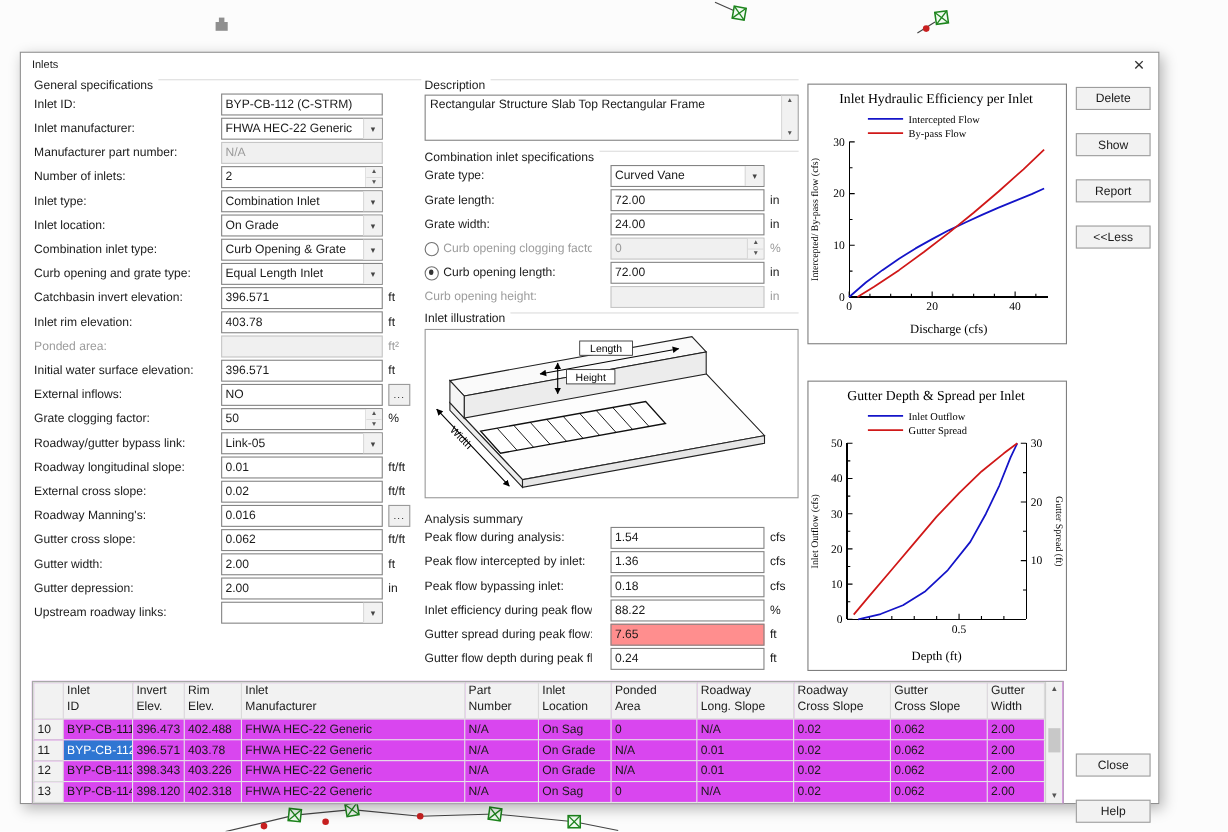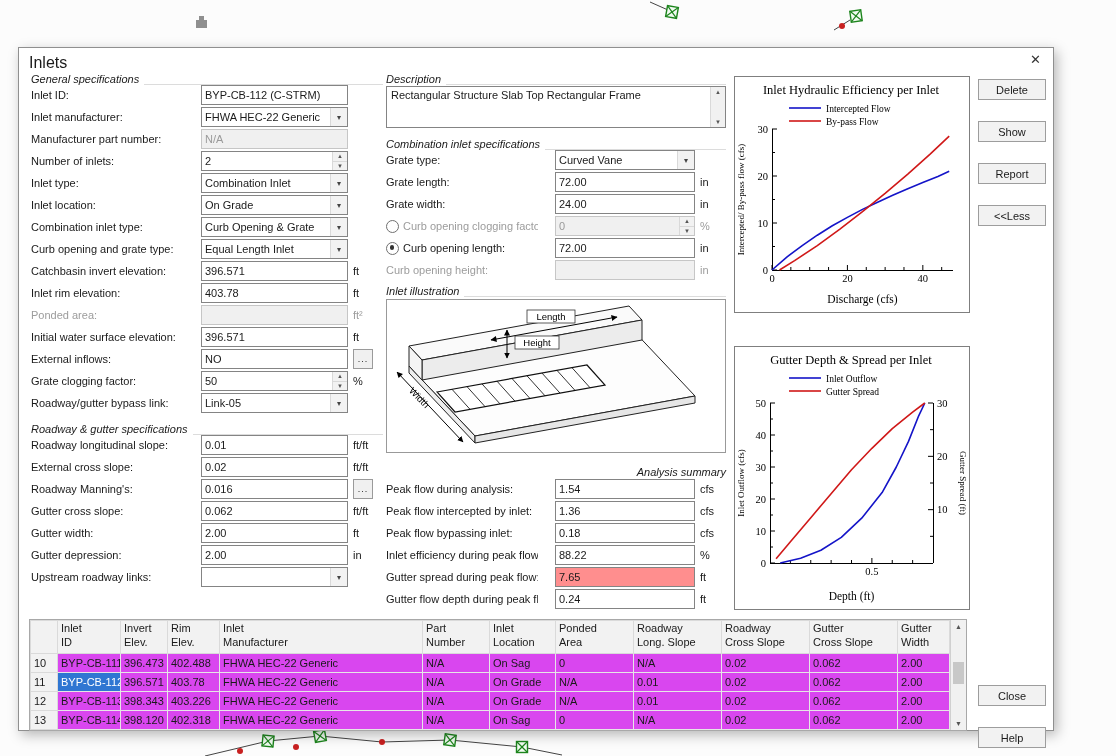--- a/index.html
+++ b/index.html
@@ -5,28 +5,28 @@
   html,body{margin:0;padding:0;}
   #canvas{position:relative;width:1116px;height:756px;background:#fcfcfc;overflow:hidden;
     font-family:"Liberation Sans",sans-serif;color:#1a1a1a;}
   #deco-top{position:absolute;left:0;top:0;}
   #deco-bottom{position:absolute;left:0;bottom:0;}
 
   
   #dialog{position:absolute;left:18px;top:47px;width:1034px;height:682px;background:#ffffff;
     border:1px solid #8f8f8f;box-shadow:3px 4px 12px rgba(0,0,0,.28);z-index:2;}
   #titlebar{position:absolute;left:0;top:0;right:0;height:24px;}
-  #dlg-title{position:absolute;left:10px;top:6px;font-size:16px;}
+  #dlg-title{position:absolute;left:10px;top:6px;font-size:10px;}
   #dlg-close{position:absolute;right:12px;top:5px;font-size:13px;color:#333;cursor:pointer;line-height:14px;}
 
   .col{position:absolute;top:24px;}
   #col-left{left:12px;width:352px;}
   #col-mid{left:367px;width:340px;}
 
-  .ghead{display:flex;align-items:flex-end;font-size:11px;height:13px;font-style:italic;}
+  .ghead{display:flex;align-items:flex-start;font-size:11px;height:13px;}
   .ghead .htext{white-space:nowrap;}
   .ghead .line{flex:1;height:1px;background:#dcdcdc;margin-left:5px;}
   #gh-physical{margin-top:7px;}
   #gh-roadway{margin-top:9px;}
   #gh-combination{margin-top:9px;}
   #gh-illustration{margin-top:4px;}
   #gh-analysis{margin-top:13px;flex-direction:column;}
 
   .frow{display:flex;align-items:center;height:20px;margin-bottom:2px;}
   .flabel{flex:1;font-size:11px;padding-right:4px;white-space:nowrap;overflow:hidden;min-width:0;}
@@ -301,24 +301,20 @@
             <span class="ctl">
               <span class="tbox">
                 <span class="val">Link-05</span>
                 <span class="combo-arrow">▾</span>
               </span>
             </span>
             <span class="unit"></span>
           </div>
         </div>
 
-      <div class="ghead" id="gh-roadway">
-        <span class="htext">Roadway &amp; gutter specifications</span>
-          <span class="line"></span>
-      </div>
       <div id="fields-roadway">
           <div class="frow">
             <span class="flabel">Roadway longitudinal slope:</span>
             <span class="ctl">
               <span class="tbox">
                 <span class="val">0.01</span>
               </span>
             </span>
             <span class="unit">ft/ft</span>
           </div>

